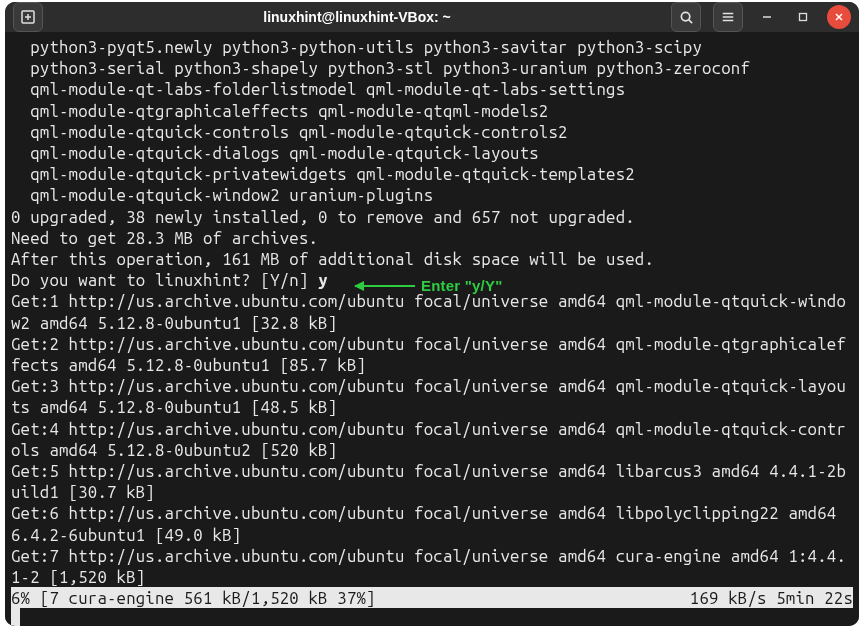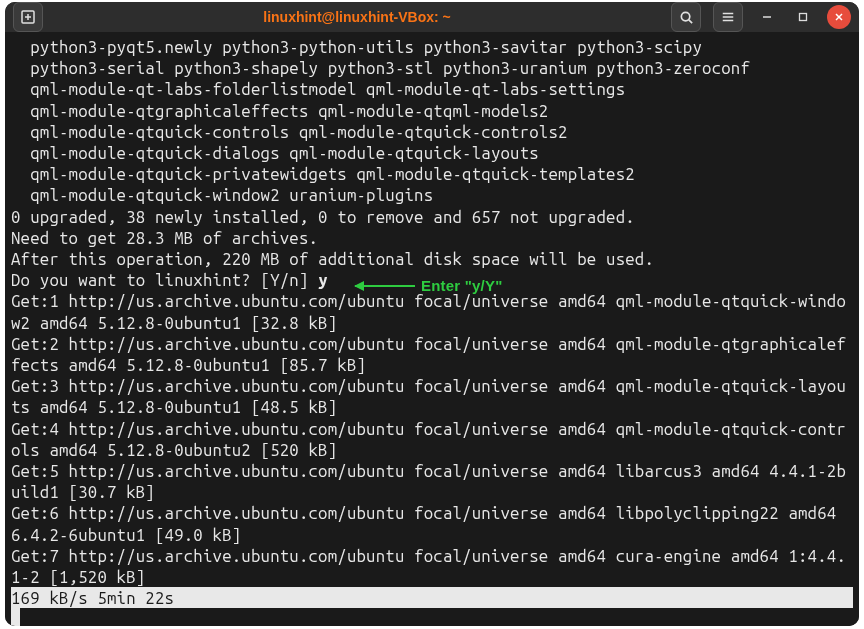--- a/index.html
+++ b/index.html
@@ -34,21 +34,21 @@
     }
     .titlebar-left {
       display: flex;
       align-items: center;
     }
     .titlebar-center {
       flex: 1;
       display: flex;
       justify-content: center;
       align-items: center;
-      color: #f97316;
+      color: #ffffff;
       font-weight: bold;
       font-size: 14px;
     }
     .titlebar-right {
       display: flex;
       align-items: center;
       gap: 12px;
     }
     .icon-btn {
       width: 30px;
@@ -189,27 +189,27 @@
   <div class="terminal-content"><span>  python3-pyqt5.newly python3-python-utils python3-savitar python3-scipy</span>
 <span>  python3-serial python3-shapely python3-stl python3-uranium python3-zeroconf</span>
 <span>  qml-module-qt-labs-folderlistmodel qml-module-qt-labs-settings</span>
 <span>  qml-module-qtgraphicaleffects qml-module-qtqml-models2</span>
 <span>  qml-module-qtquick-controls qml-module-qtquick-controls2</span>
 <span>  qml-module-qtquick-dialogs qml-module-qtquick-layouts</span>
 <span>  qml-module-qtquick-privatewidgets qml-module-qtquick-templates2</span>
 <span>  qml-module-qtquick-window2 uranium-plugins</span>
 <span>0 upgraded, 38 newly installed, 0 to remove and 657 not upgraded.</span>
 <span>Need to get 28.3 MB of archives.</span>
-<span>After this operation, 220 MB of additional disk space will be used.</span>
+<span>After this operation, 161 MB of additional disk space will be used.</span>
 <span>Do you want to linuxhint? [Y/n] </span><span class="prompt-input">y</span>
 <span>Get:1 http://us.archive.ubuntu.com/ubuntu focal/universe amd64 qml-module-qtquick-window2 amd64 5.12.8-0ubuntu1 [32.8 kB]</span>
 <span>Get:2 http://us.archive.ubuntu.com/ubuntu focal/universe amd64 qml-module-qtgraphicaleffects amd64 5.12.8-0ubuntu1 [85.7 kB]</span>
 <span>Get:3 http://us.archive.ubuntu.com/ubuntu focal/universe amd64 qml-module-qtquick-layouts amd64 5.12.8-0ubuntu1 [48.5 kB]</span>
 <span>Get:4 http://us.archive.ubuntu.com/ubuntu focal/universe amd64 qml-module-qtquick-controls amd64 5.12.8-0ubuntu2 [520 kB]</span>
 <span>Get:5 http://us.archive.ubuntu.com/ubuntu focal/universe amd64 libarcus3 amd64 4.4.1-2build1 [30.7 kB]</span>
 <span>Get:6 http://us.archive.ubuntu.com/ubuntu focal/universe amd64 libpolyclipping22 amd64 6.4.2-6ubuntu1 [49.0 kB]</span>
 <span>Get:7 http://us.archive.ubuntu.com/ubuntu focal/universe amd64 cura-engine amd64 1:4.4.1-2 [1,520 kB]</span>
-<span class="status-bar">                    <span>169 kB/s 5min 22s</span></span><span class="cursor"> </span>
+<span class="status-bar"><span>6% [7 cura-engine 561 kB/1,520 kB 37%]</span>                    <span>169 kB/s 5min 22s</span></span><span class="cursor"> </span>
 <div class="annotation" style="top:243px; left:350px;">
   <span class="arrow"></span>
   <span>Enter "y/Y"</span>
 </div></div>
 </div>
 
 </body></html>

